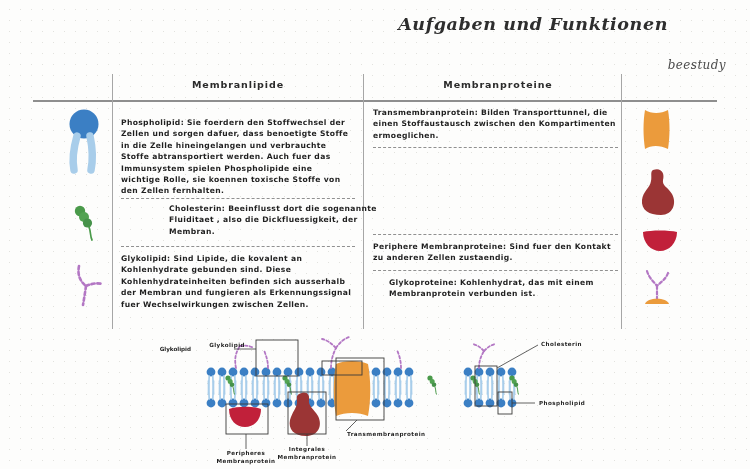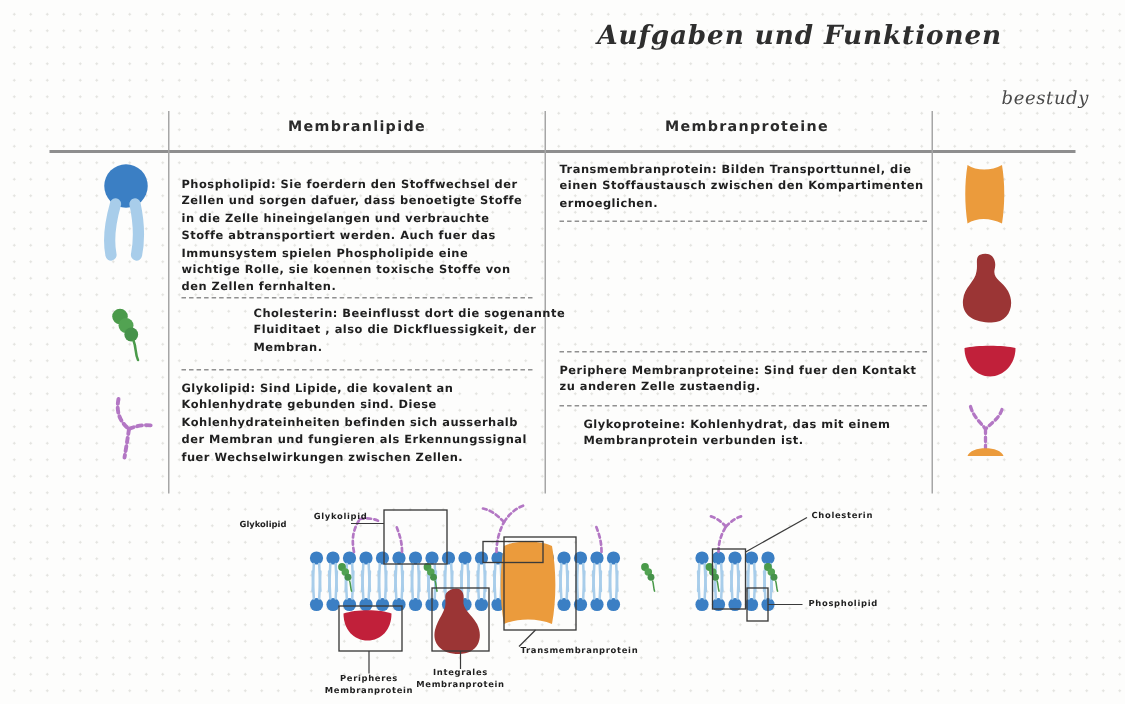--- a/index.html
+++ b/index.html
@@ -168,21 +168,21 @@
     <div class="tblock" style="left:88px; top:129px; width:232px;margin-left:48px;">Cholesterin: Beeinflusst dort die sogenannte Fluiditaet , also die Dickfluessigkeit, der Membran.</div>
     <div class="dash" style="left:88px; top:172px; width:234px;"></div>
 
     <div class="tblock" style="left:88px; top:179px; width:232px;">Glykolipid: Sind Lipide, die kovalent an Kohlenhydrate gebunden sind. Diese Kohlenhydrateinheiten befinden sich ausserhalb der Membran und fungieren als Erkennungssignal fuer Wechselwirkungen zwischen Zellen.</div>
 
     <div class="tblock" style="left:340px; top:33px; width:243px;">Transmembranprotein: Bilden Transporttunnel, die einen Stoffaustausch zwischen den Kompartimenten ermoeglichen.</div>
     <div class="dash" style="left:340px; top:73px; width:245px;"></div>
 
     <div class="dash" style="left:340px; top:160px; width:245px;"></div>
 
-    <div class="tblock" style="left:340px; top:167px; width:243px;">Periphere Membranproteine: Sind fuer den Kontakt zu anderen Zelle zustaendig.</div>
+    <div class="tblock" style="left:340px; top:167px; width:243px;">Periphere Membranproteine: Sind fuer den Kontakt zu anderen Zellen zustaendig.</div>
     <div class="dash" style="left:340px; top:196px; width:245px;"></div>
 
     <div class="tblock" style="left:356px; top:203px; width:243px;">Glykoproteine: Kohlenhydrat, das mit einem Membranprotein verbunden ist.</div>
 
     <div class="icon-cell" style="left:604px; top:32px;">
       <svg width="40" height="48" viewBox="0 0 40 48">
         <path d="M8 4 C14 8, 24 8, 31 4 C33 16, 33 30, 31 43 C23 39, 14 39, 8 43 C6 30, 6 16, 8 4 Z" fill="#eb9b3c"></path>
       </svg>
     </div>
 

